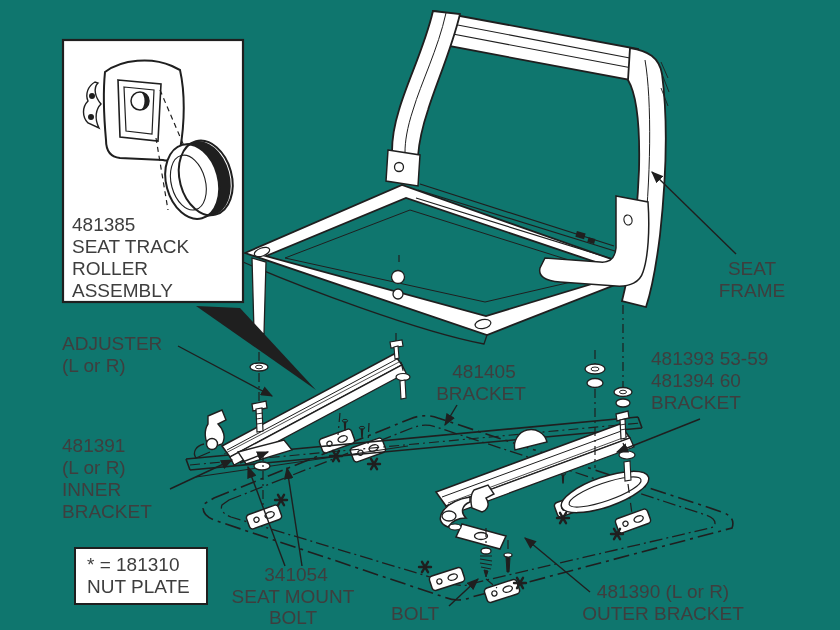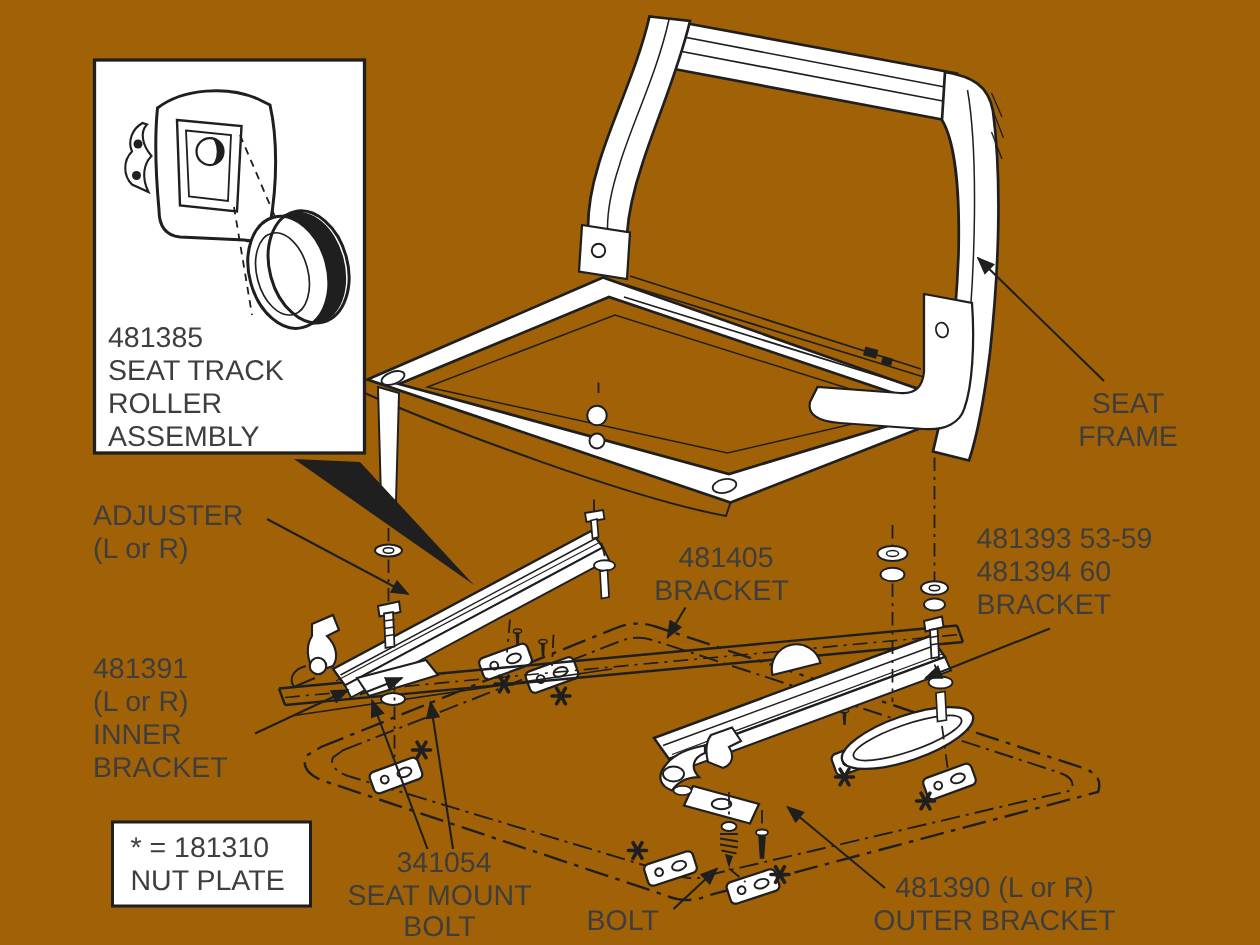--- a/index.html
+++ b/index.html
@@ -1,16 +1,16 @@
 <!DOCTYPE html>
 <html><head>
 <meta charset="utf-8">
 <style>
   html,body{margin:0;padding:0;background:#ffffff;}
-  .stage{position:relative;width:840px;height:630px;background:#a16207;overflow:hidden;
+  .stage{position:relative;width:840px;height:630px;background:#0f766e;overflow:hidden;
          font-family:"Liberation Sans",sans-serif;}
   svg{display:block;}
   .lbl{fill:#3e3e3e;font-size:19px;font-family:"Liberation Sans",sans-serif;}
   .lbl-mid{text-anchor:middle;}
 </style>
 </head>
 <body>
 
 <div class="stage">
 <svg width="840" height="630" viewBox="0 0 840 630">

